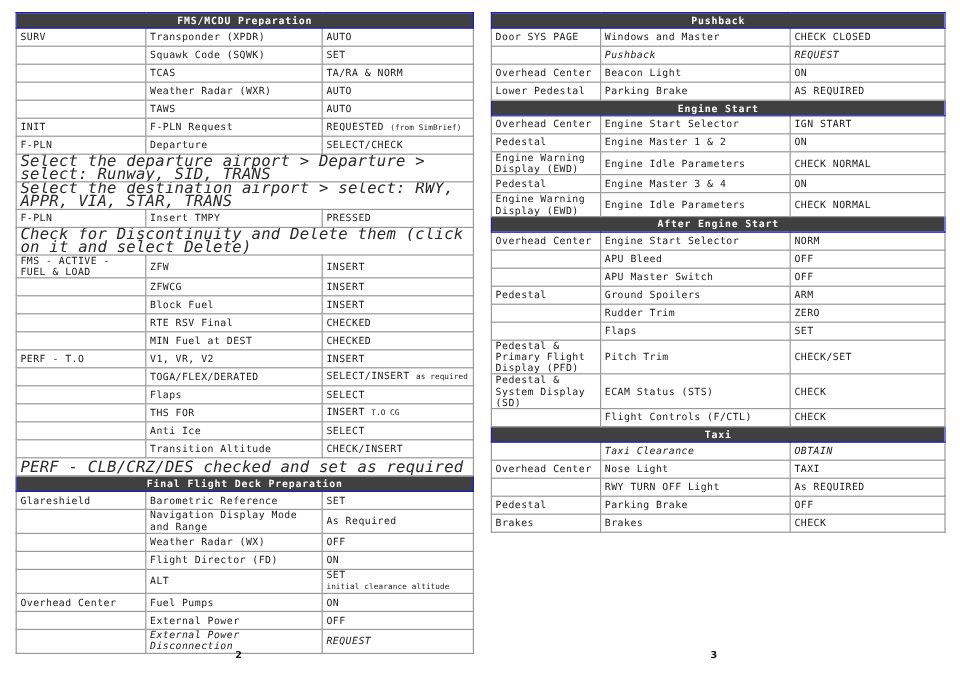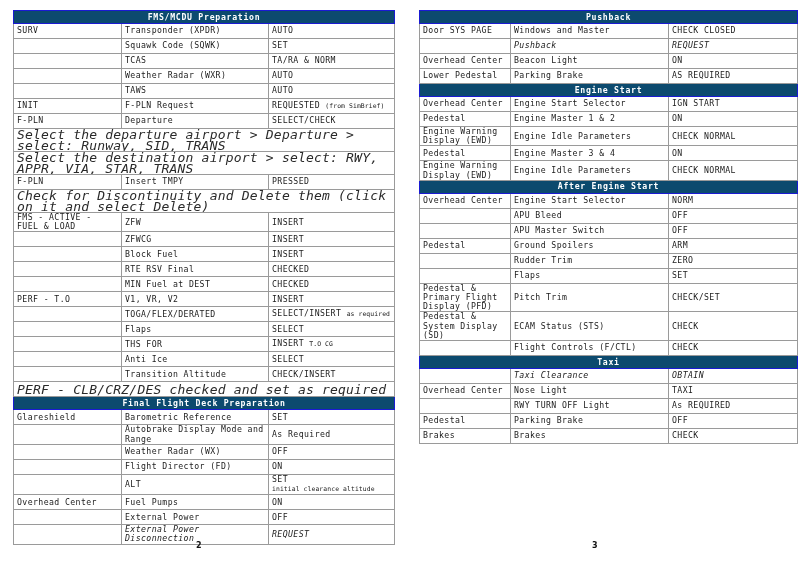--- a/index.html
+++ b/index.html
@@ -13,21 +13,21 @@
     position: relative;
     width: 800px; height: 565px;
     overflow: hidden;
     background: #fff;
   }
   .col {
     position: absolute;
     top: 10px;
   }
   .col-left  { left: 13px;  width: 381px; }
-  .col-right { left: 419px; width: 378px; }
+  .col-right { left: 409px; width: 378px; }
 
   table.chk {
     width: 100%;
     border-collapse: collapse;
     table-layout: fixed;
     border: 1px solid #808080;
   }
   table.chk td {
     border: 1px solid #9a9a9a;
     padding: 0px 3px;
@@ -35,21 +35,21 @@
     line-height: 9.2px;
     height: 15px;
     color: #1a1a1a;
     vertical-align: middle;
     letter-spacing: 0.4px;
     overflow: hidden;
     white-space: normal;
   }
   
   tr.section td {
-    background: #0c4a6e;
+    background: #404040;
     color: #ffffff;
     text-align: center;
     font-weight: bold;
     height: 13px;
     line-height: 11px;
     font-size: 8.2px;
     letter-spacing: 0.7px;
     border: 1px solid #1a1ad2;
   }
   
@@ -214,21 +214,21 @@
           <tr class="section">
             <td colspan="3">Final Flight Deck Preparation</td>
           </tr>
           <tr>
             <td class="panel">Glareshield</td>
             <td class="item">Barometric Reference</td>
             <td class="action">SET</td>
           </tr>
           <tr>
             <td class="panel"></td>
-            <td class="item tall twoline">Autobrake Display Mode and Range</td>
+            <td class="item tall twoline">Navigation Display Mode and Range</td>
             <td class="action">As Required</td>
           </tr>
           <tr>
             <td class="panel"></td>
             <td class="item">Weather Radar (WX)</td>
             <td class="action">OFF</td>
           </tr>
           <tr>
             <td class="panel"></td>
             <td class="item">Flight Director (FD)</td>

